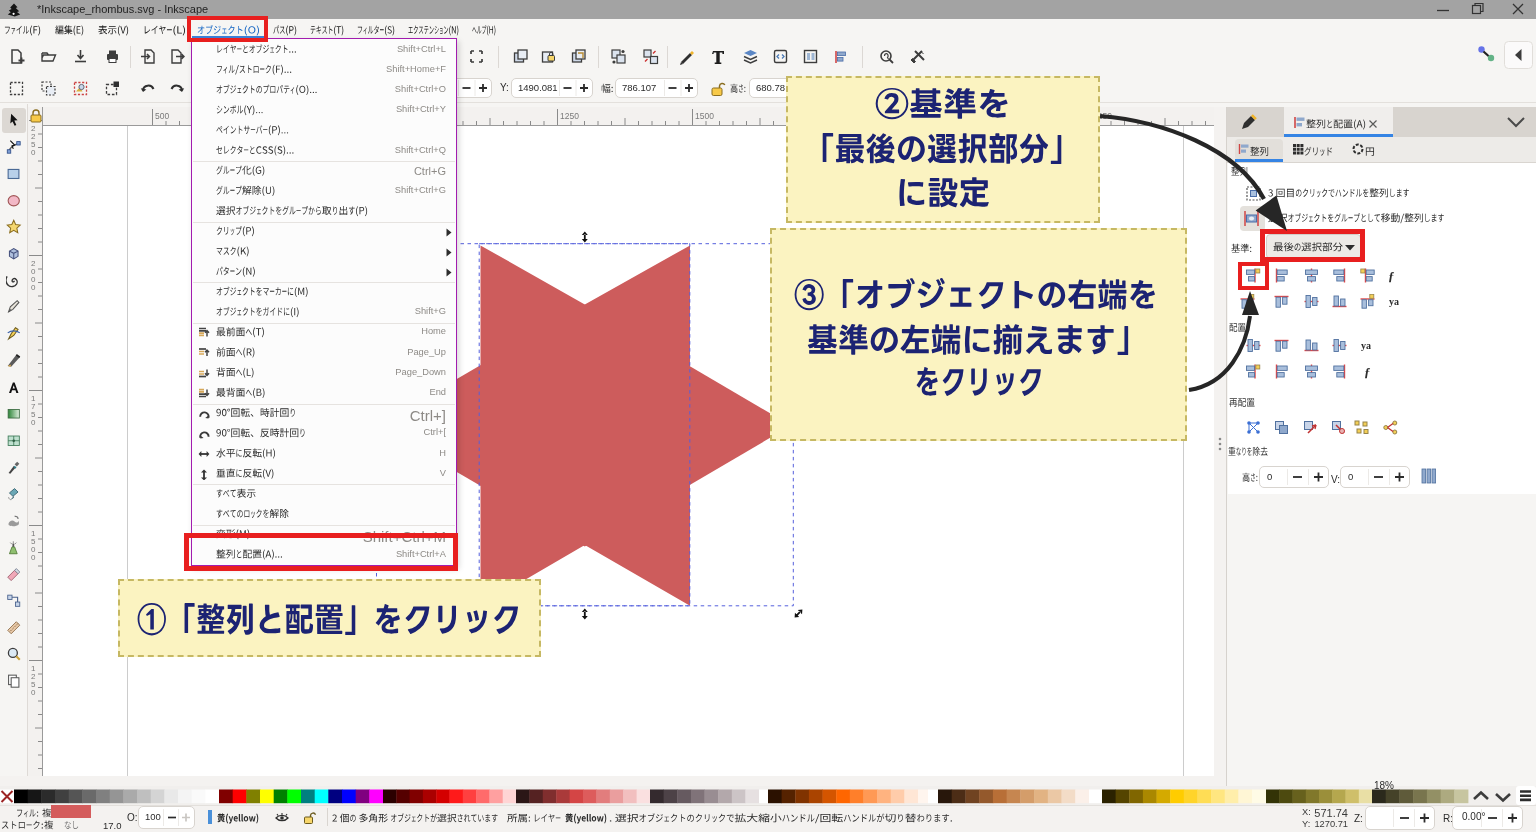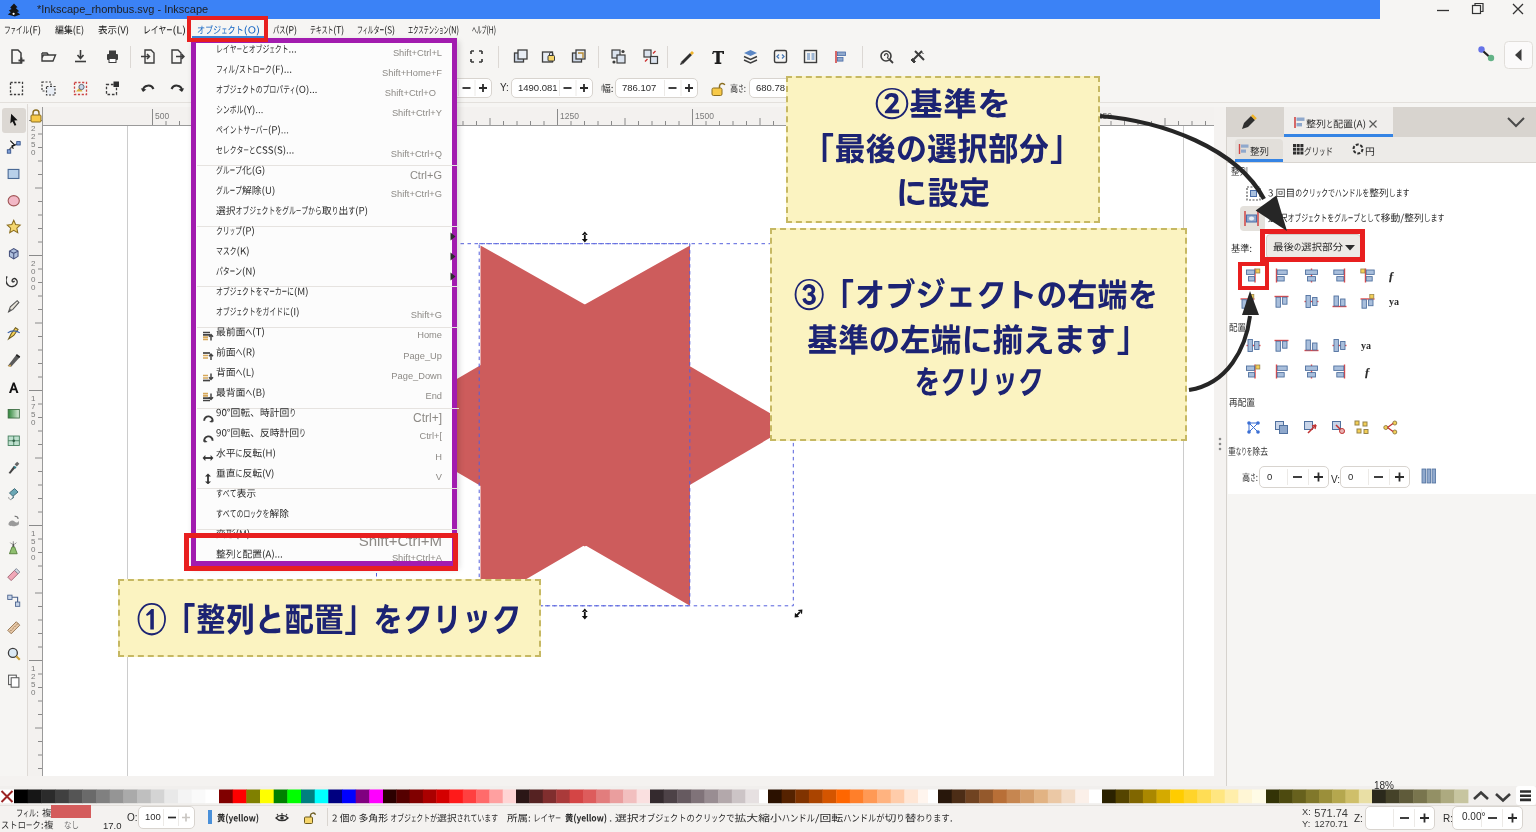--- a/index.html
+++ b/index.html
@@ -1,36 +1,36 @@
 <!DOCTYPE html>
 <html><head><meta charset="utf-8"><style>
 *{margin:0;padding:0;box-sizing:border-box}
 html,body{width:1536px;height:832px;overflow:hidden}
 body{font-family:"Liberation Sans",sans-serif;background:#f6f5f3;position:relative}
-#titlebar{position:absolute;left:0;top:0;width:1380px;height:19px;background:#3b82f6}
+#titlebar{position:absolute;left:0;top:0;width:1536px;height:19px;background:#a3a3a3}
 #title{position:absolute;left:37px;top:3px;font-size:11px;color:#1f1f1f;letter-spacing:0}
 #menubar{position:absolute;left:0;top:19px;width:1536px;height:23px;background:#f6f5f3}
 #toolbar1{position:absolute;left:0;top:42px;width:1536px;height:31px;background:#f6f5f3}
 #toolbar2{position:absolute;left:0;top:73px;width:1536px;height:30px;background:#f6f5f3;border-bottom:1px solid #e3e0dc}
 .sep{position:absolute;top:4px;width:1px;height:22px;background:#dcd8d4}
 #toolbox{position:absolute;left:0;top:104px;width:28px;height:674px;background:#f6f5f3;border-right:1px solid #dedad6}
 #rulercorner{position:absolute;left:28px;top:104px;width:15px;height:22px;background:#f6f5f3}
 #canvas{position:absolute;left:43px;top:126px;width:1171px;height:650px;background:#ffffff;overflow:hidden}
 #gutterb{position:absolute;left:0px;top:776px;width:1226px;height:10px;background:#f4f2f0}
 #gutterr{position:absolute;left:1214px;top:107px;width:12px;height:680px;background:#f4f2f0}
 #palettebg{position:absolute;left:0;top:786px;width:1536px;height:19px;background:#f1efed}
 #statusbar{position:absolute;left:0;top:805px;width:1536px;height:27px;background:#f4f2f0;border-top:1px solid #e3e0dc}
 #panel{position:absolute;left:1226px;top:107px;width:310px;height:680px;background:#f6f5f3;border-left:1px solid #d6d2cd}
 #tabstrip{position:absolute;left:0;top:0;width:310px;height:30px;background:#d8d4cf}
 #activetab{position:absolute;left:57px;top:0;width:109px;height:30px;background:#f0eeec;border-bottom:3.5px solid #3584e4}
 #subtabs{position:absolute;left:0;top:30px;width:310px;height:26px;background:#edebe8;border-bottom:1px solid #d9d5d0}
 #subsel{position:absolute;left:8px;top:2px;width:48px;height:21px;background:#e2dfda;border-radius:4px}
 #subline{position:absolute;left:8px;top:21.5px;width:48px;height:3.5px;background:#3584e4}
 #pcontent{position:absolute;left:1px;top:56px;width:308px;height:331px;background:#ffffff}
-#menupopup{position:absolute;left:191px;top:38px;width:266px;height:528px;background:#fcfcfc;border:5px solid #a21caf;box-shadow:2px 3px 6px rgba(0,0,0,0.16);z-index:10}
+#menupopup{position:absolute;left:191px;top:38px;width:266px;height:528px;background:#fcfcfc;border:1px solid #a21caf;box-shadow:2px 3px 6px rgba(0,0,0,0.16);z-index:10}
 .mline{position:absolute;left:1px;width:262px;height:1px;background:#e6e3e0}
 .ybox{position:absolute;background:#fbf3c1;border:2.4px dashed #c6b863;z-index:20}
 .spin{position:absolute;background:#fff;border:1px solid #d8d4cf;border-radius:5px}
 .num{font-size:9.5px;color:#2b2b2b;position:absolute}
 .lat{position:absolute;color:#2b2b2b}
 #annot{position:absolute;left:0;top:0;z-index:40;pointer-events:none}
 .redbox{position:absolute;border-color:#e81f1f;border-style:solid;z-index:40}
 </style></head>
 <body>
 <svg width="0" height="0" style="position:absolute">
@@ -657,31 +657,31 @@
       <path d="M3.4 2 L0.6 5 l2.8 3 z" fill="#333"></path>
       <path d="M8.6 2 L11.4 5 l-2.8 3 z" fill="#333"></path>
     </svg>
     <svg style="position:absolute;left:6px;top:430px;z-index:1" width="12" height="11" viewBox="0 0 12 11">
       <path d="M6 2.2 V9.8" stroke="#333" stroke-width="1.8"></path>
       <path d="M3 3.4 L6 0.6 l3 2.8 z" fill="#333"></path>
       <path d="M3 8.6 L6 11.4 l3-2.8 z" fill="#333"></path>
     </svg>
     <div style="position:absolute;right:10px;top:4.5px;font-size:9.3px;color:#8d8a86;">Shift+Ctrl+L</div>
     <div style="position:absolute;right:10px;top:24.7px;font-size:9.3px;color:#8d8a86;">Shift+Home+F</div>
-    <div style="position:absolute;right:16px;top:44.9px;font-size:9.3px;color:#8d8a86;">Shift+Ctrl+O</div>
+    <div style="position:absolute;right:10px;top:44.9px;font-size:9.3px;color:#8d8a86;">Shift+Ctrl+O</div>
     <div style="position:absolute;right:10px;top:65.1px;font-size:9.3px;color:#8d8a86;">Shift+Ctrl+Y</div>
     <div style="position:absolute;right:10px;top:105.5px;font-size:9.3px;color:#8d8a86;">Shift+Ctrl+Q</div>
     <div style="position:absolute;right:10px;top:125.7px;font-size:11px;color:#8d8a86;">Ctrl+G</div>
     <div style="position:absolute;right:10px;top:145.9px;font-size:9.3px;color:#8d8a86;">Shift+Ctrl+G</div>
     <div style="position:absolute;right:10px;top:267.1px;font-size:9.3px;color:#8d8a86;">Shift+G</div>
     <div style="position:absolute;right:10px;top:287.3px;font-size:9.3px;color:#8d8a86;">Home</div>
     <div style="position:absolute;right:10px;top:307.5px;font-size:9.3px;color:#8d8a86;">Page_Up</div>
     <div style="position:absolute;right:10px;top:327.7px;font-size:9.3px;color:#8d8a86;">Page_Down</div>
     <div style="position:absolute;right:10px;top:347.9px;font-size:9.3px;color:#8d8a86;">End</div>
-    <div style="position:absolute;right:10px;top:368.1px;font-size:12px;color:#8d8a86;">Ctrl+]</div>
+    <div style="position:absolute;right:10px;top:368.1px;font-size:15px;color:#8d8a86;">Ctrl+]</div>
     <div style="position:absolute;right:10px;top:388.3px;font-size:9.3px;color:#8d8a86;">Ctrl+[</div>
     <div style="position:absolute;right:10px;top:408.5px;font-size:9.3px;color:#8d8a86;">H</div>
     <div style="position:absolute;right:10px;top:428.7px;font-size:9.3px;color:#8d8a86;">V</div>
     <div style="position:absolute;right:10px;top:489.3px;font-size:15px;color:#8d8a86;">Shift+Ctrl+M</div>
     <div style="position:absolute;right:10px;top:509.5px;font-size:9.3px;color:#8d8a86;">Shift+Ctrl+A</div>
   </div>
 <div class="ybox" style="left:786px;top:76px;width:314px;height:147px"></div>
 <div class="ybox" style="left:770px;top:228px;width:417px;height:213px"></div>
 <div class="ybox" style="left:118px;top:579px;width:423px;height:78px"></div>
 <div id="panel">

